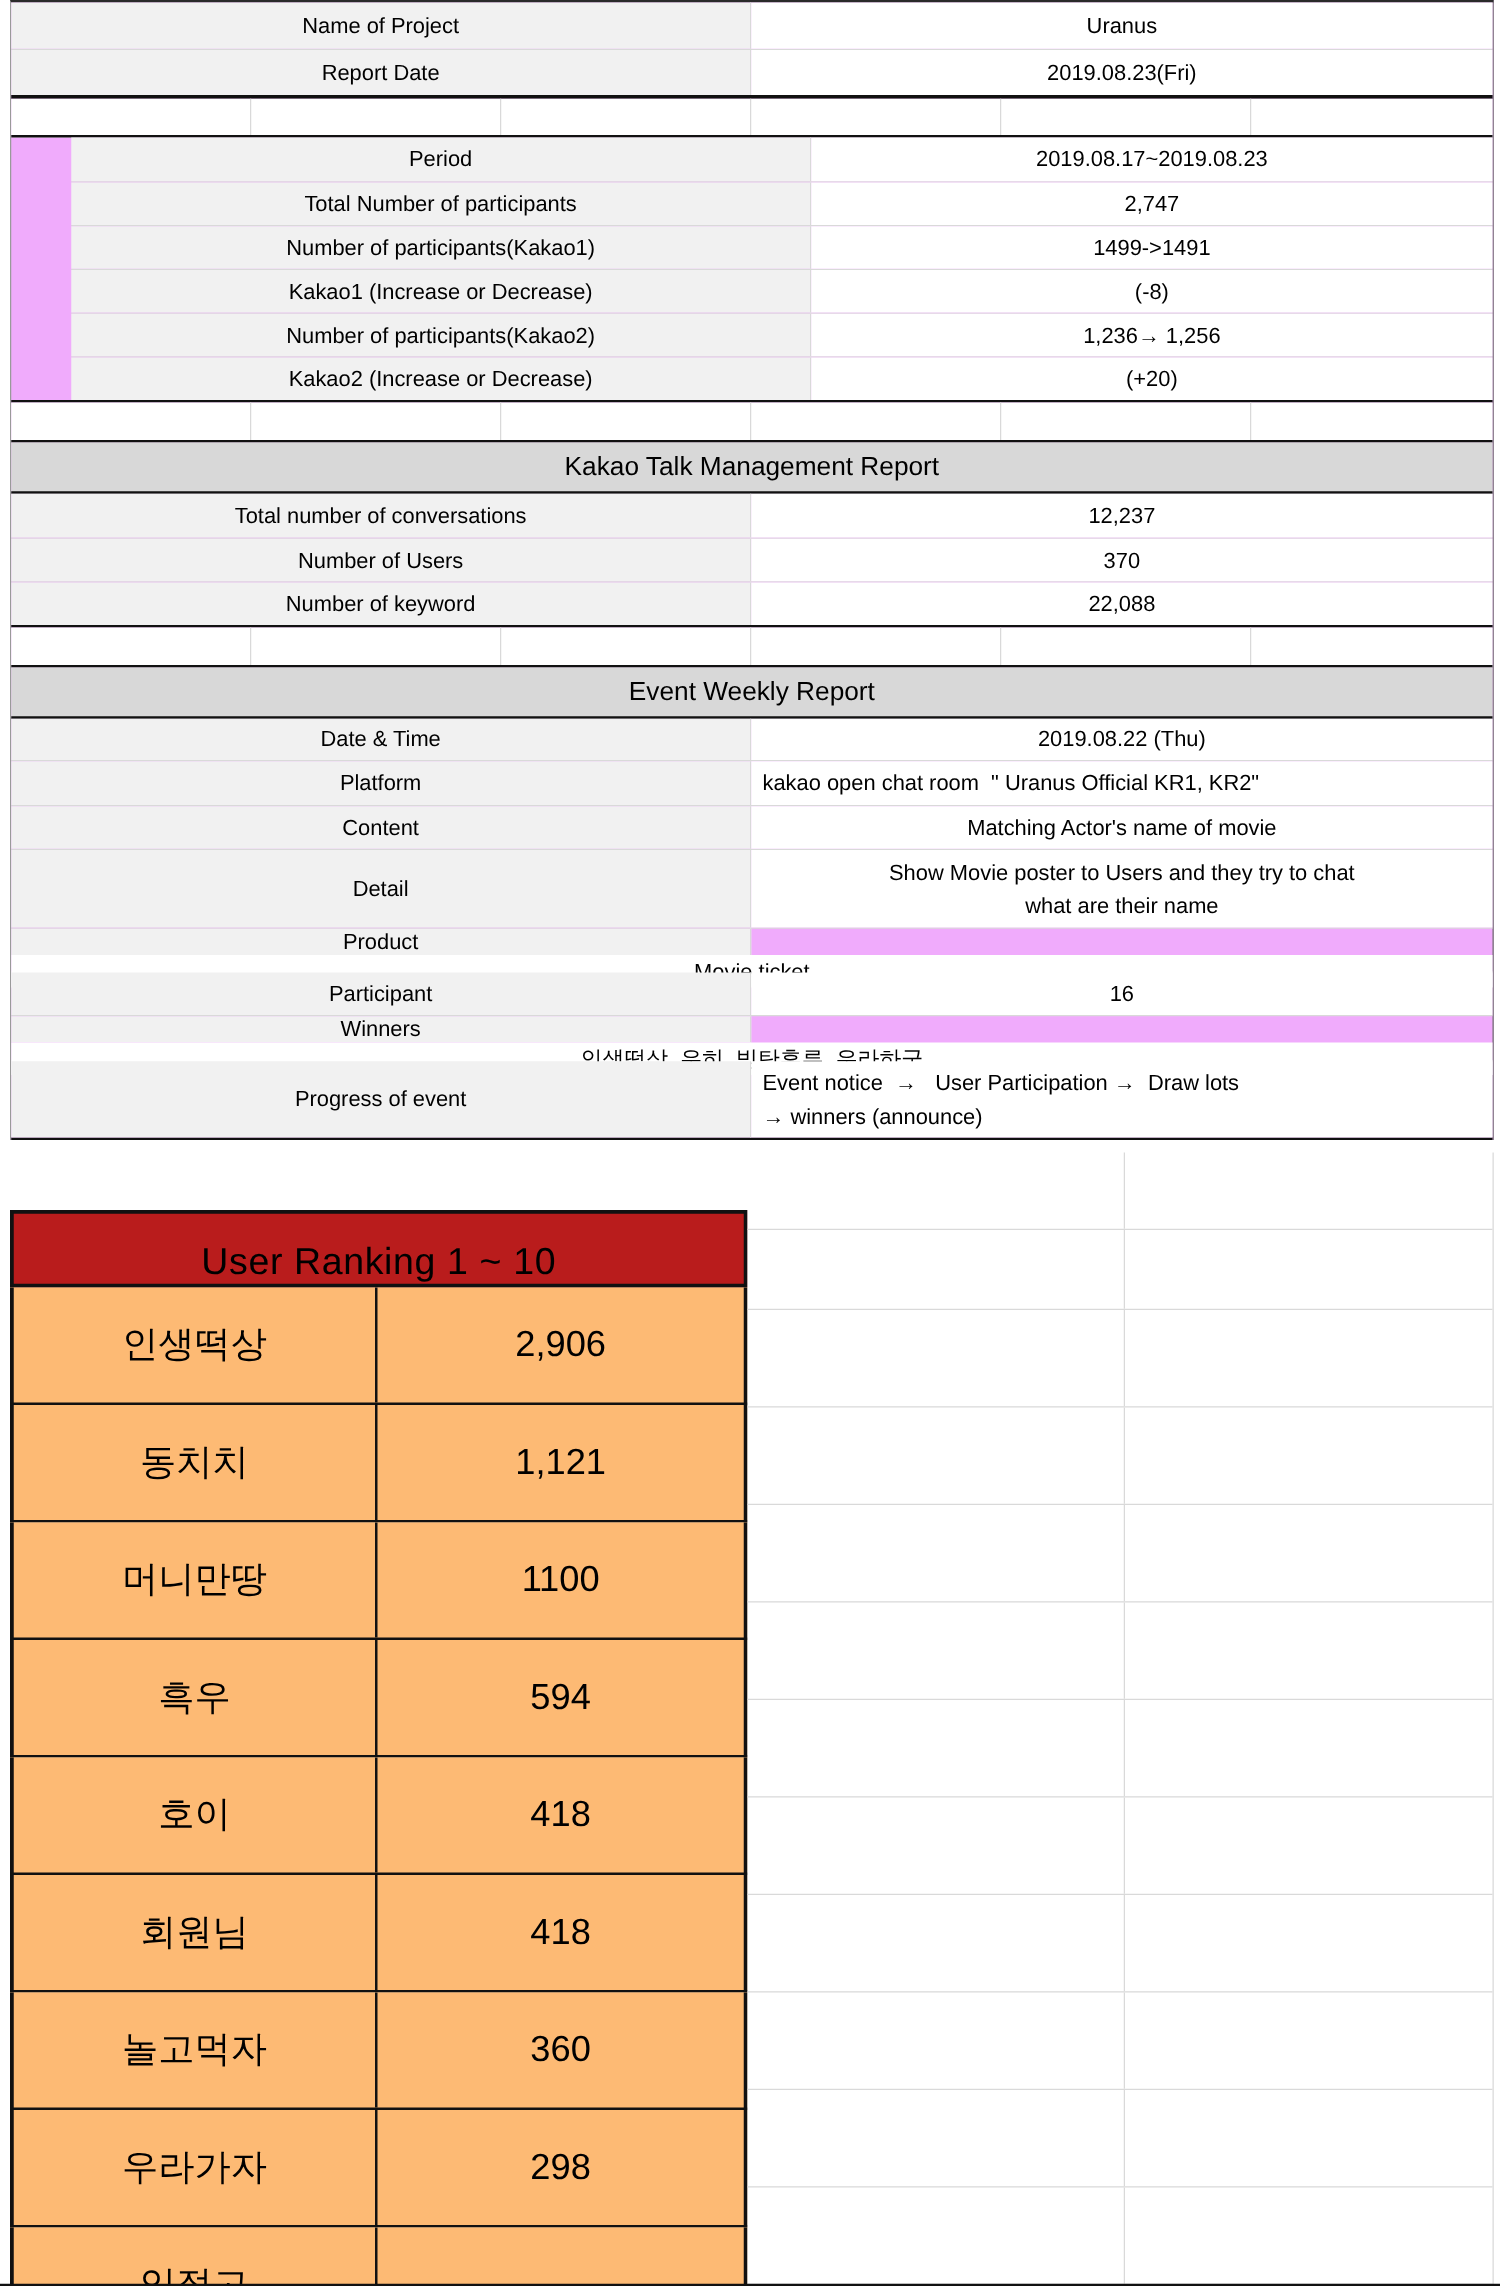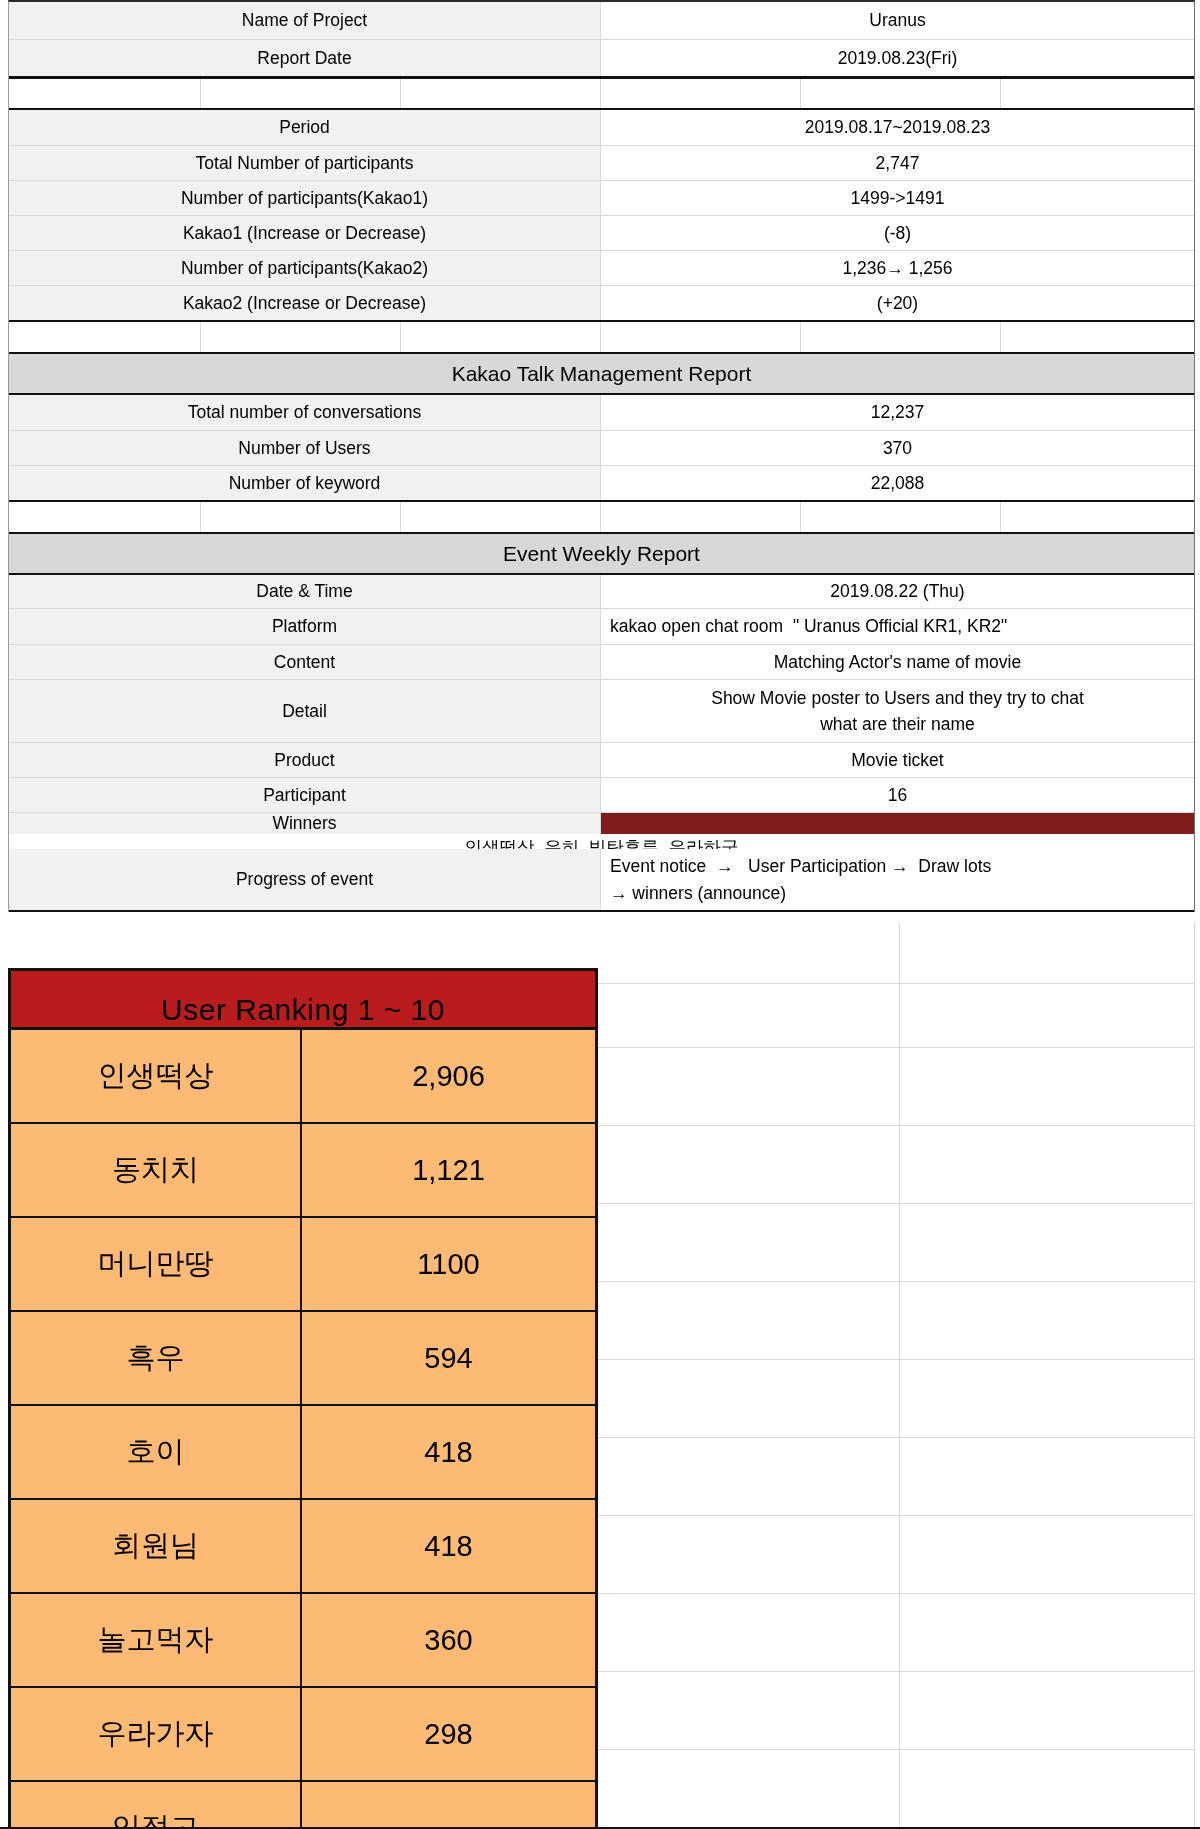--- a/index.html
+++ b/index.html
@@ -10,44 +10,44 @@
     color:#000;
   }
   .sheet { position:absolute; left:0; top:0; width:1200px; height:1829px; background:#fff; overflow:hidden; }
 
   
   .upper {
     position:absolute; left:8px; top:0; width:1187px;
     border-top:2px solid #2a2a2a;
     border-left:1px solid #9a9a9a;
     border-right:1px solid #6f6f6f;
-    background:#7f1d1d;
+    background:#f0abfc;
   }
   .kv-table .trow { display:flex; height:35px; }
   .kv-table .trow + .trow { border-top:1px solid #d9d9d9; }
   .cell-label {
     width:592px; background:#f1f1f1; border-right:1px solid #d9d9d9;
     display:flex; align-items:center; justify-content:center;
     font-size:17.5px; text-align:center;
   }
   .cell-value {
     flex:1; background:#fff;
     display:flex; align-items:center; justify-content:center;
     font-size:17.5px; text-align:center; white-space:pre-wrap; line-height:1.5;
   }
   #tbl-project { border-bottom:3px solid #111; }
   #tbl-project .trow { height:37px; }
-  #tbl-participants { border-bottom:2px solid #111; }
+  #tbl-participants { border-bottom:2px solid #111;padding-left:48px; }
   #tbl-kakao { border-bottom:2px solid #111; }
   #tbl-event { border-bottom:2px solid #111; }
   #tbl-event .trow:nth-child(1) { height:33px; }
   #tbl-event .trow:nth-child(2) { height:36px; }
   #tbl-event .trow:nth-child(3) { height:35px; }
   #tbl-event .trow:nth-child(4) { height:63px; }
-  #tbl-event .trow:nth-child(5) { height:35px; }
+  #tbl-event .trow:nth-child(5) { height:35px;flex-direction:column; }
   #tbl-event .trow:nth-child(6) { height:35px; }
   #tbl-event .trow:nth-child(7) { height:36px;flex-direction:column; }
   #tbl-event .trow:nth-child(8) { height:62px; }
   
   #tbl-event .trow:nth-child(2) .cell-value,
   #tbl-event .trow:nth-child(8) .cell-value {
     justify-content:flex-start; text-align:left; padding-left:9px;
   }
 
   .spacer-row { height:31px; display:flex; background:#fff; border-bottom:2px solid #111; }

